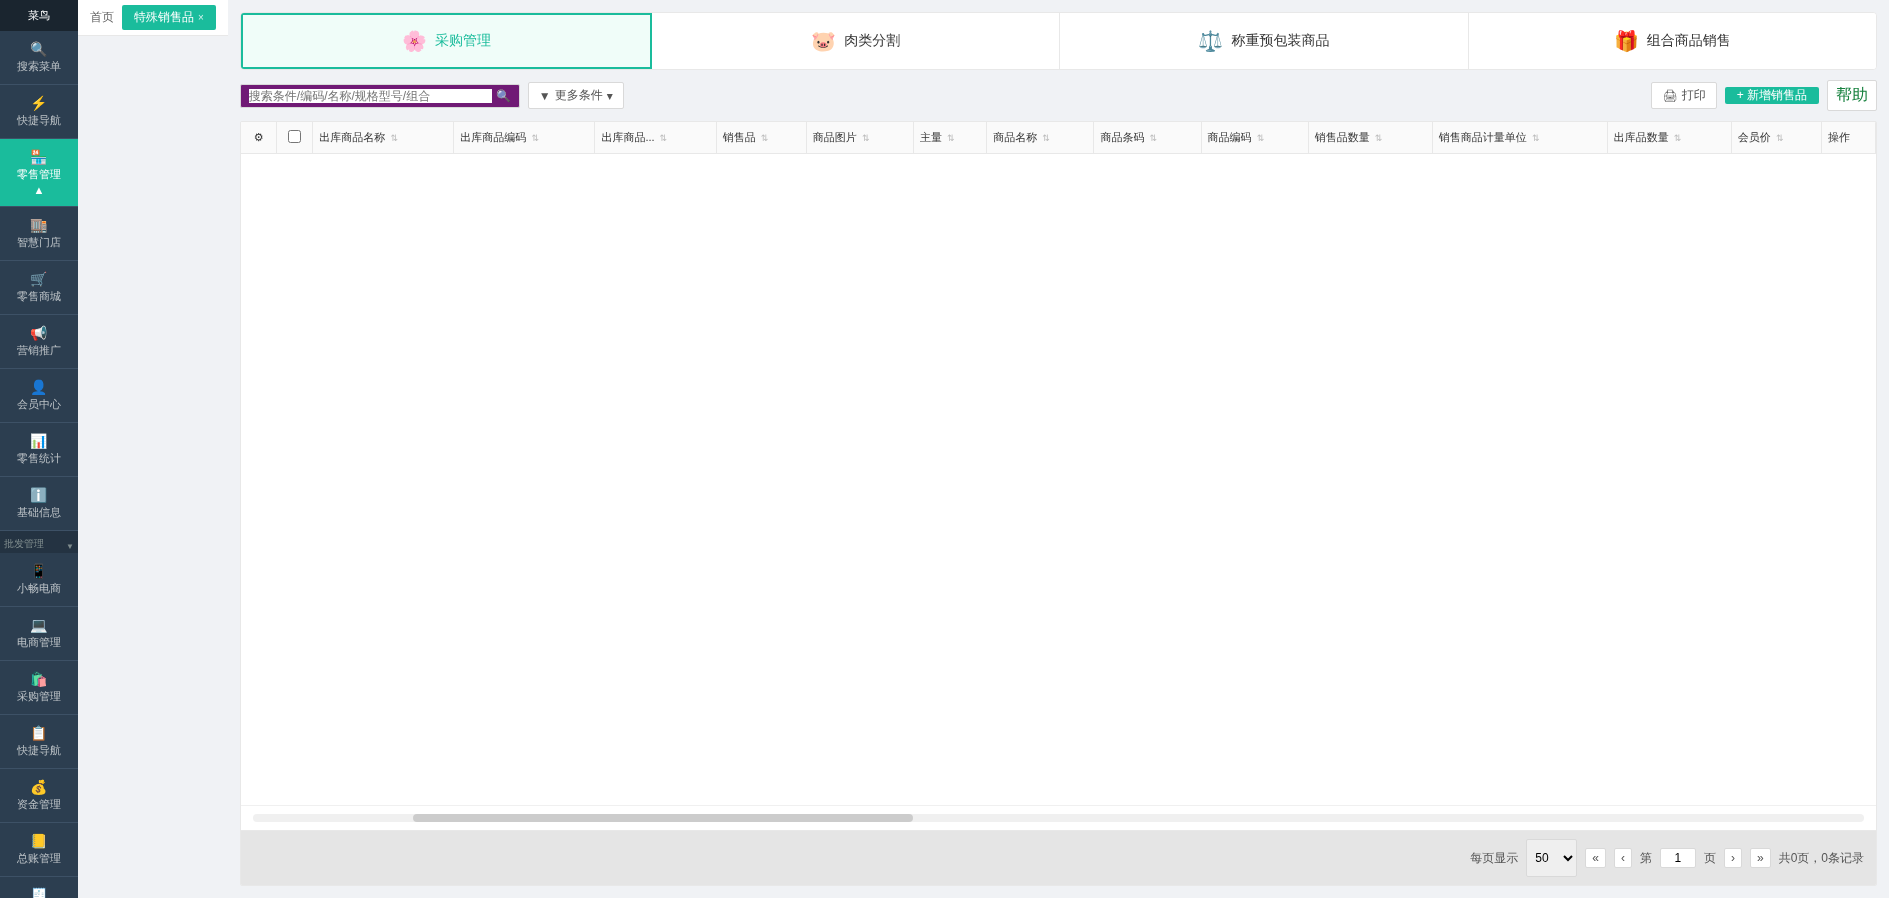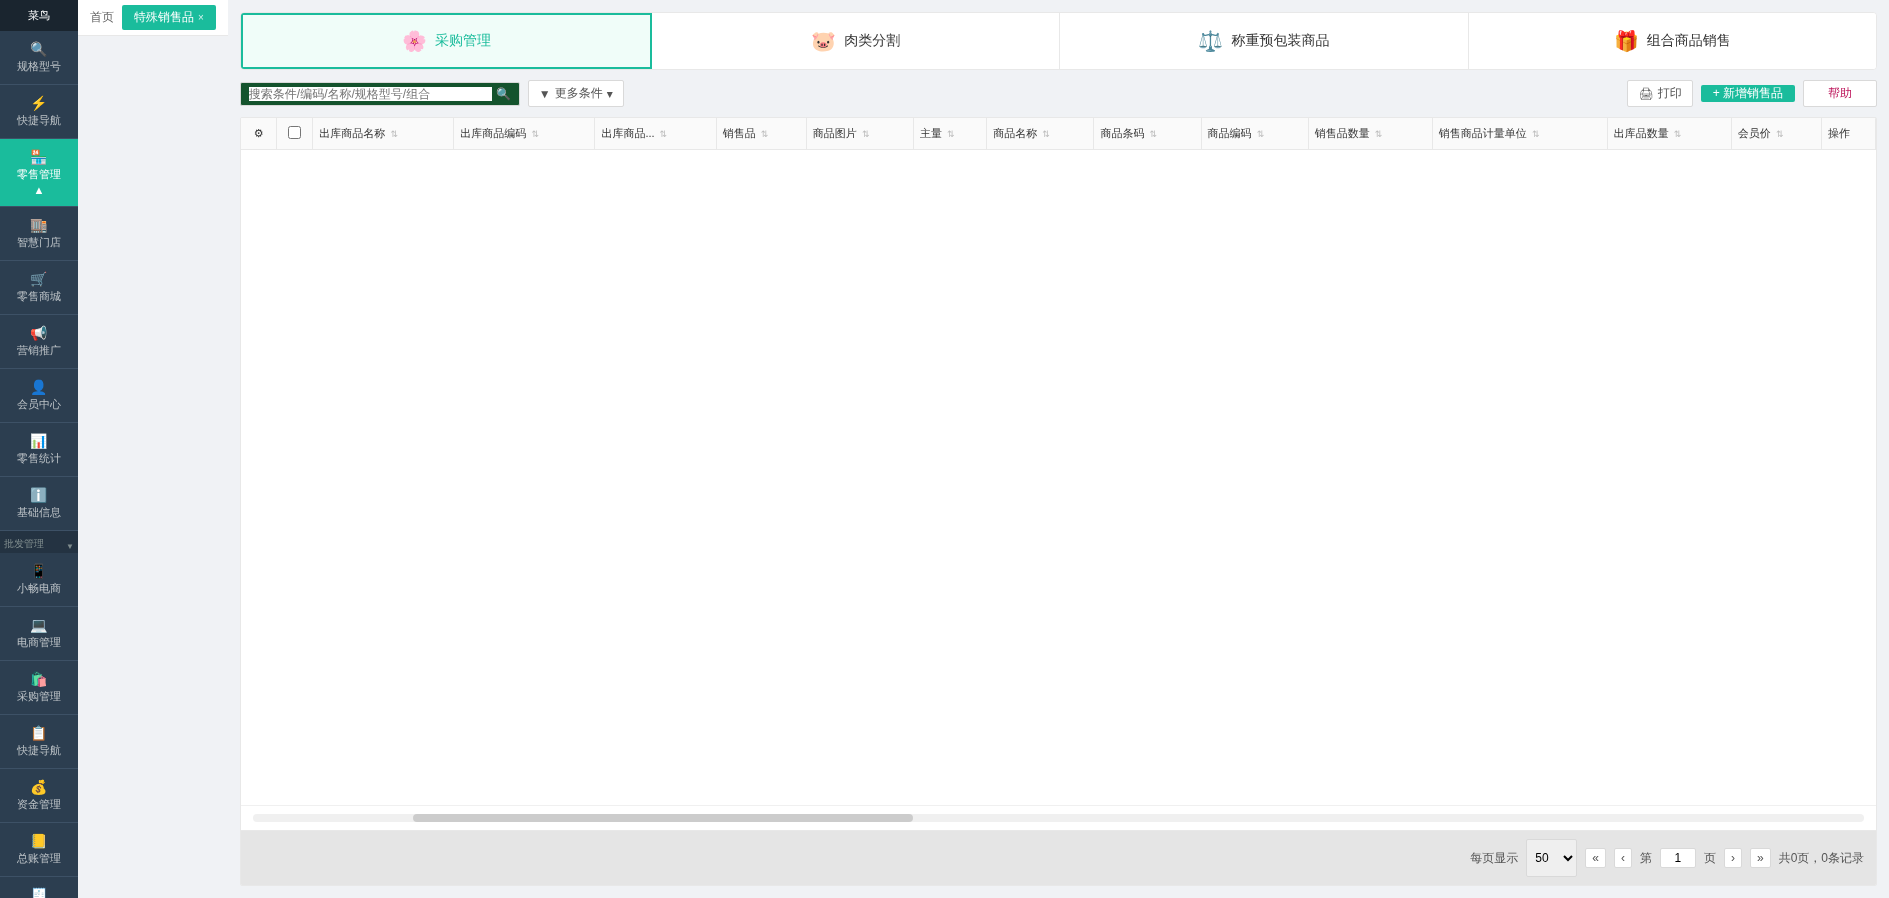--- a/index.html
+++ b/index.html
@@ -137,21 +137,21 @@
       justify-content: space-between;
       flex-shrink: 0;
     }
     .toolbar-left { display: flex; align-items: center; gap: 8px; }
     .toolbar-right { display: flex; align-items: center; gap: 8px; }
     .search-box {
       display: flex;
       align-items: center;
       border: 1px solid #d9d9d9;
       border-radius: 2px;
-      background: #14532d;
+      background: #701a75;
       padding: 4px 8px;
       gap: 4px;
       width: 280px;
     }
     .search-box input {
       border: none;
       outline: none;
       font-size: 12px;
       flex: 1;
       color: #333;
@@ -189,25 +189,25 @@
       border-radius: 2px;
       cursor: pointer;
       font-size: 12px;
       display: flex;
       align-items: center;
       gap: 4px;
     }
     .help-btn {
       border: 1px solid #d9d9d9;
       background: #fff;
-      padding: 4px 24px;
-      border-radius: 2px;
-      cursor: pointer;
-      font-size: 12px;
-      color: #be185d;
+      padding: 4px 8px;
+      border-radius: 2px;
+      cursor: pointer;
+      font-size: 16px;
+      color: #15803d;
     }
 
     
     .table-container {
       flex: 1;
       background: #fff;
       border: 1px solid #e8e8e8;
       border-radius: 2px;
       overflow: hidden;
       display: flex;
@@ -305,21 +305,21 @@
     }
   </style>
 </head>
 <body>
 
 <div class="sidebar">
   <div class="sidebar-logo">菜鸟</div>
 
   <div class="sidebar-item">
     <span class="icon">🔍</span>
-    <span>规格型号</span>
+    <span>搜索菜单</span>
   </div>
   <div class="sidebar-item">
     <span class="icon">⚡</span>
     <span>快捷导航</span>
   </div>
   <div class="sidebar-item active">
     <span class="icon">🏪</span>
     <span>零售管理</span>
     <span class="arrow">▲</span>
   </div>

